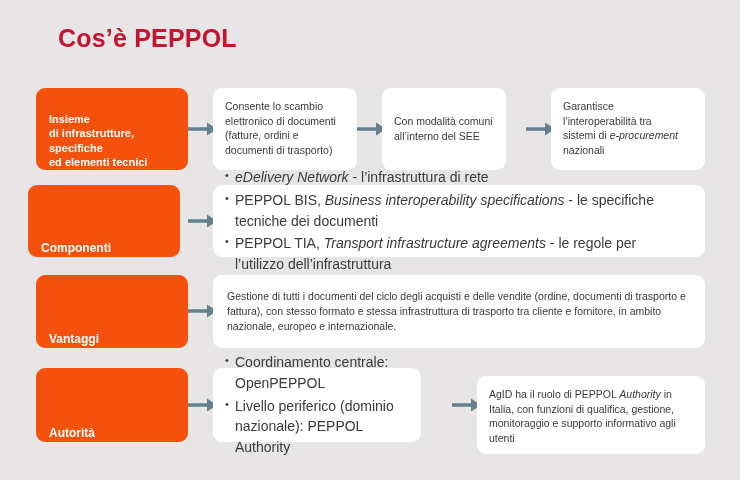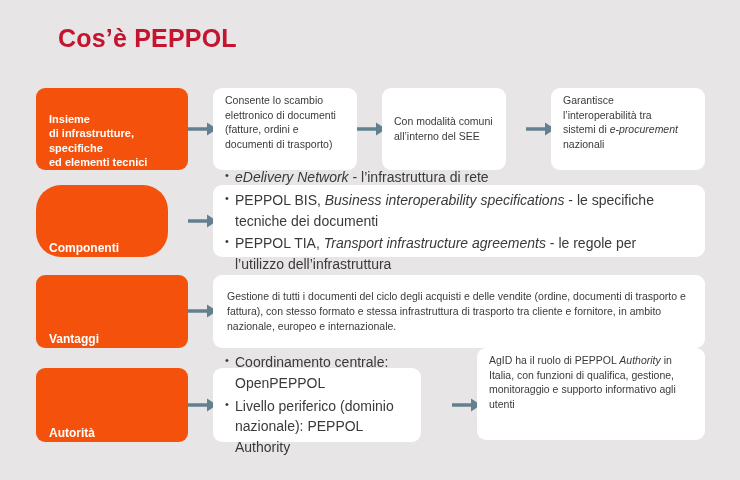--- a/index.html
+++ b/index.html
@@ -35,21 +35,21 @@
     border-radius:9px;
     box-sizing:border-box;
     display:flex;align-items:center;
     color:#3a3a3a;
   }
   .white-box .txt{
     padding:0 12px;
     line-height:1.40;
     font-size:10.5px;
   }
-  .white-box.top .txt{align-self:flex-start;padding-top:5px;}
+  .white-box.top .txt{align-self:flex-start;padding-top:11px;}
 
   ul.bullets{margin:0;padding:0 12px 0 22px;list-style:none;}
   ul.bullets li{
     position:relative;
     font-size:14px;
     line-height:1.48;
     margin:0 8px 2px 0;
   }
   ul.bullets li:last-child{margin-bottom:0;}
   ul.bullets li:before{
@@ -117,21 +117,21 @@
     <div class="txt">
       <div>Garantisce</div>
       <div>l’interoperabilità tra</div>
       <div>
         <span>sistemi di </span><em>e-procurement</em>
       </div>
       <div>nazionali</div>
     </div>
   </div>
 
-  <div class="label-box" style="left:36px;top:185px;width:132px;height:72px;border-radius:25px;">
+  <div class="label-box" style="left:28px;top:185px;width:152px;height:72px;">
     <div class="lbl" style="font-size:12px;">Componenti</div>
   </div>
 
   <span class="arrow" style="left:188px;top:212px;">
     <svg width="30" height="18" viewBox="0 0 30 18">
       <path d="M0 7.2 H19 V2.4 L29 9 L19 15.6 V10.8 H0 Z" fill="#63808f"></path>
     </svg>
   </span>
 
   <div class="white-box" style="left:213px;top:185px;width:492px;height:72px;">
@@ -178,19 +178,19 @@
       <li>Livello periferico (dominio nazionale): PEPPOL Authority</li>
     </ul>
   </div>
 
   <span class="arrow" style="left:452px;top:396px;">
     <svg width="30" height="18" viewBox="0 0 30 18">
       <path d="M0 7.2 H19 V2.4 L29 9 L19 15.6 V10.8 H0 Z" fill="#63808f"></path>
     </svg>
   </span>
 
-  <div class="white-box top" style="left:477px;top:348px;width:228px;height:92px;">
+  <div class="white-box top" style="left:477px;top:376px;width:228px;height:78px;">
     <div class="txt">
       <span>AgID ha il ruolo di PEPPOL </span><em>Authority</em><span> in Italia, con funzioni di qualifica, gestione, monitoraggio e supporto informativo agli utenti</span>
     </div>
   </div>
 
 </div>
 
 </body></html>

